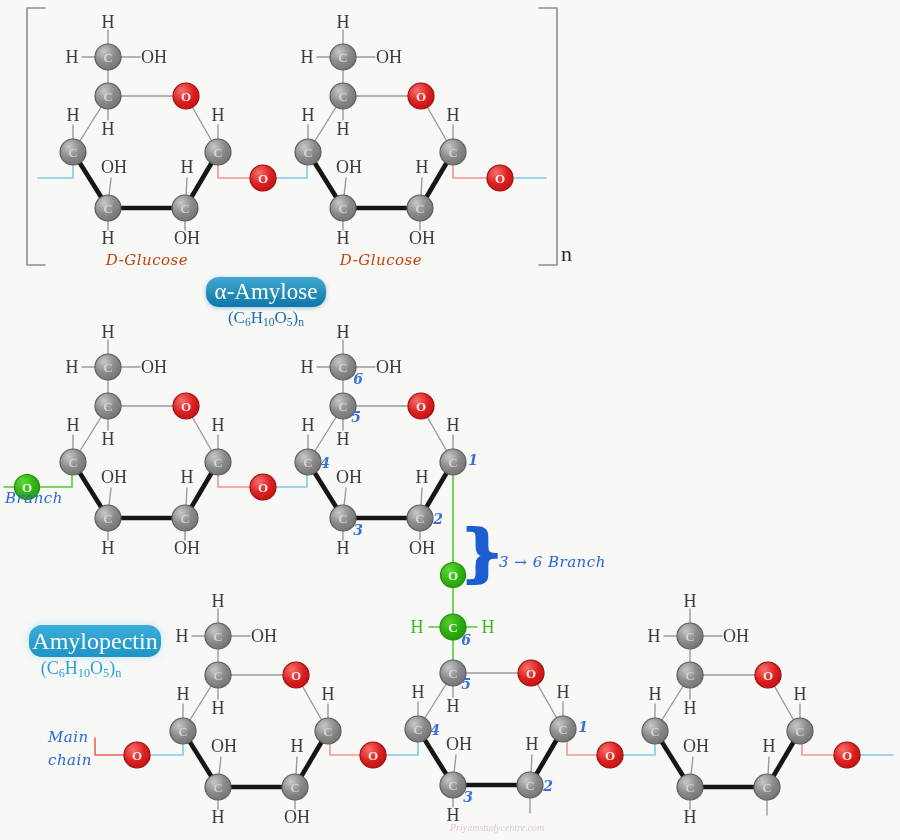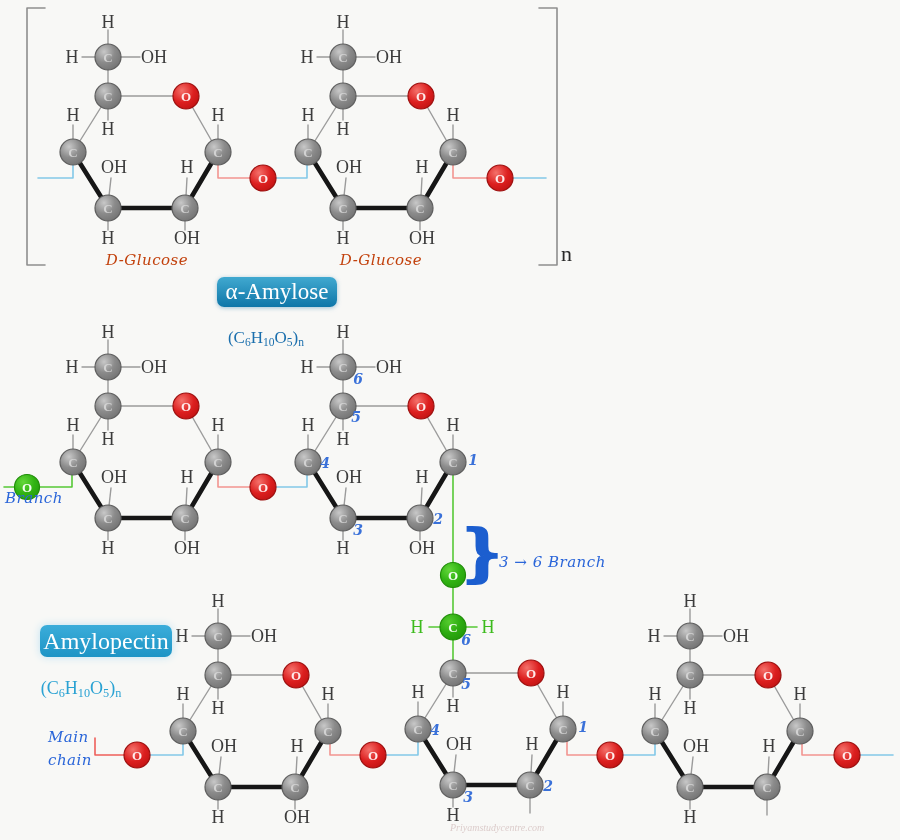--- a/index.html
+++ b/index.html
@@ -9,28 +9,28 @@
   svg text{font-family:"Liberation Serif",serif;}
   .lbl{font-size:18px;fill:#3c3c3c;text-anchor:middle;}
   .lblg{font-size:18px;fill:#3cbb1c;text-anchor:middle;}
   .al{font-size:13px;font-weight:bold;text-anchor:middle;}
   .alC{fill:#d2d2d2;}
   .alO{fill:#ffecec;}
   .alG{fill:#f4fff2;}
   .num{font-size:14px;font-style:italic;fill:#3a71d9;text-anchor:middle;
        font-family:"DejaVu Serif",serif;font-weight:bold;}
   .ov{position:absolute;}
-  .badge{color:#fff;text-align:center;border-radius:7px;font-size:23px;margin-left:11px;}
+  .badge{color:#fff;text-align:center;border-radius:13px;font-size:23px;}
   .amylose-badge{left:206px;top:277px;width:120px;height:30px;line-height:30px;
       background:linear-gradient(180deg,#41a9d0,#0e76a8);
       box-shadow:0 1px 4px rgba(120,170,200,.7);}
   .amylopectin-badge{left:29px;top:625px;width:132px;height:32px;line-height:32px;font-size:24px;
       background:linear-gradient(180deg,#3badda,#1d94c5);
       box-shadow:0 0 8px #bfe2f2;}
-  .formula{text-align:center;font-size:17px;margin-top:20px;}
+  .formula{text-align:center;font-size:17px;}
   .f-amylose{left:196px;top:308px;width:140px;color:#1b6fad;}
   .f-amylopectin{left:11px;top:658px;width:140px;font-size:18px;color:#2aa2d3;}
   .sub{font-size:68%;vertical-align:-0.28em;}
   .hand{font-family:"DejaVu Serif",serif;font-style:italic;color:#2b66d9;letter-spacing:.5px;}
   .d-glucose{color:#c2410c;font-size:15px;text-align:center;width:120px;}
   .dg1{left:87px;top:251px;}
   .dg2{left:321px;top:251px;}
   .n-sub{left:561px;top:241px;font-size:22px;color:#2a2a2a;}
   .branch{left:5px;top:489px;font-size:15px;}
   .mainchain{left:48px;top:726px;font-size:15px;line-height:23px;}

